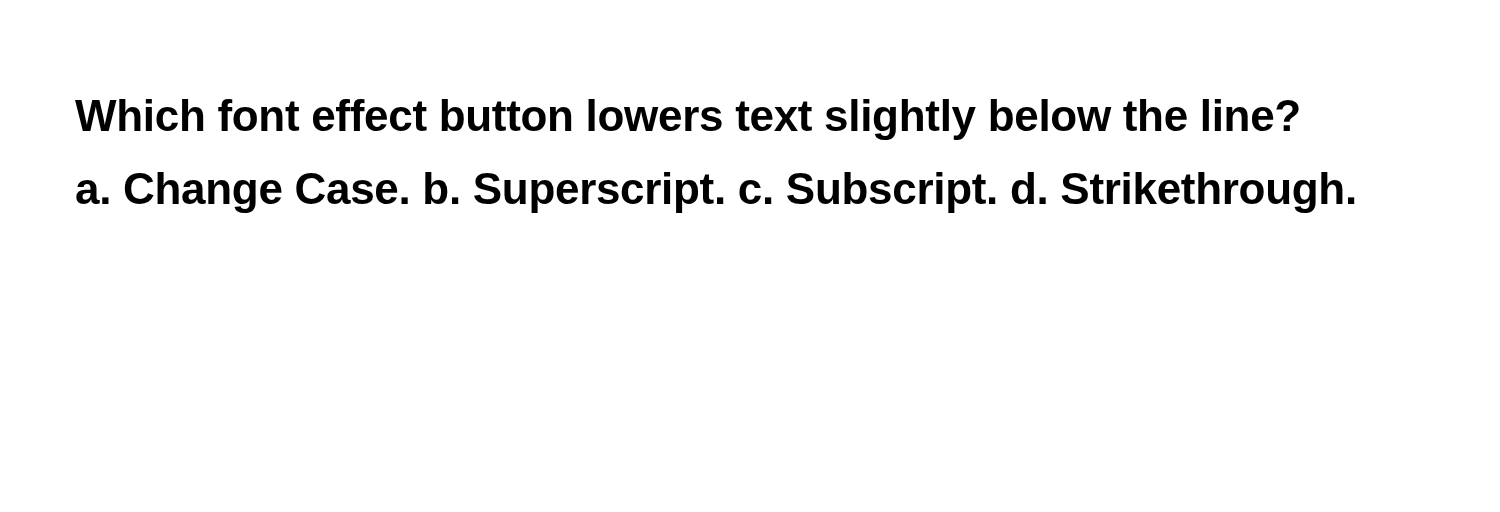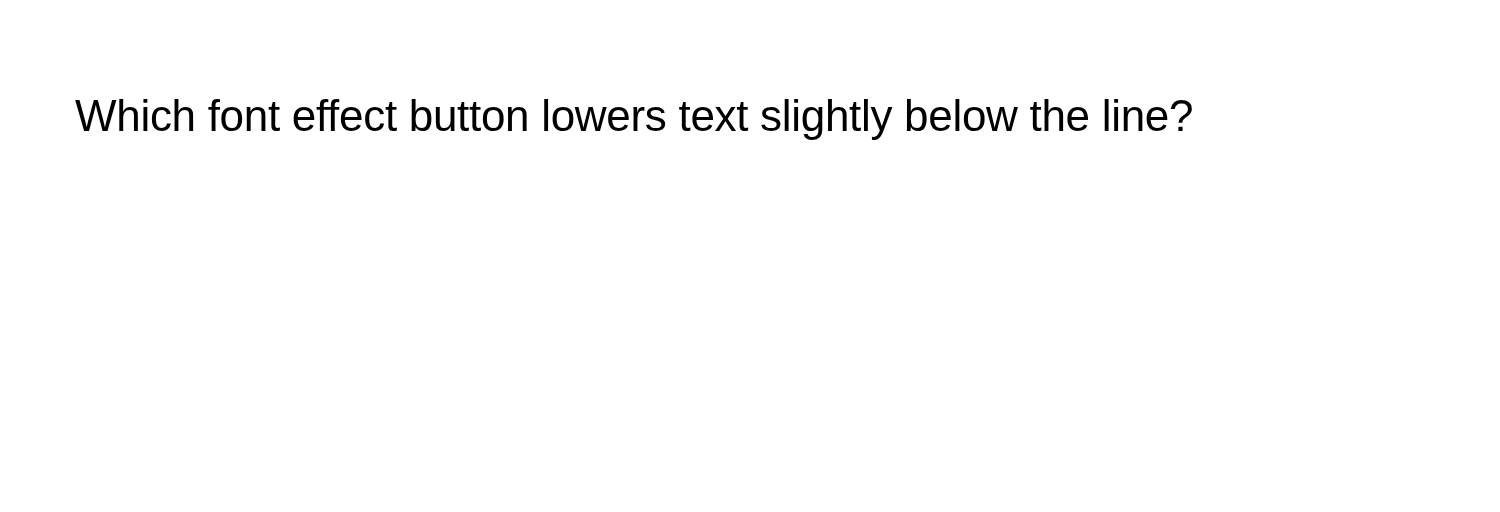--- a/index.html
+++ b/index.html
@@ -12,27 +12,28 @@
       width: 1500px;
       height: 512px;
       font-family: -apple-system, BlinkMacSystemFont, "Segoe UI", "Helvetica Neue", Arial, sans-serif;
       padding: 80px 75px 0 75px;
     }
     .content {
       color: #000000;
       font-size: 44px;
       line-height: 1.65;
       letter-spacing: -0.3px;
-      font-weight: 400;
+      font-weight: 700;
     }
     .question-text {
       margin-bottom: 0;
     }
     .options-text {
       margin-top: 0;
     }
   </style>
 </head>
 <body>
 
 <div class="content">
   <div class="question-text">Which font effect button lowers text slightly below the line?</div>
+  <div class="options-text">a. Change Case. b. Superscript. c. Subscript. d. Strikethrough.</div>
 </div>
 
 </body></html>

